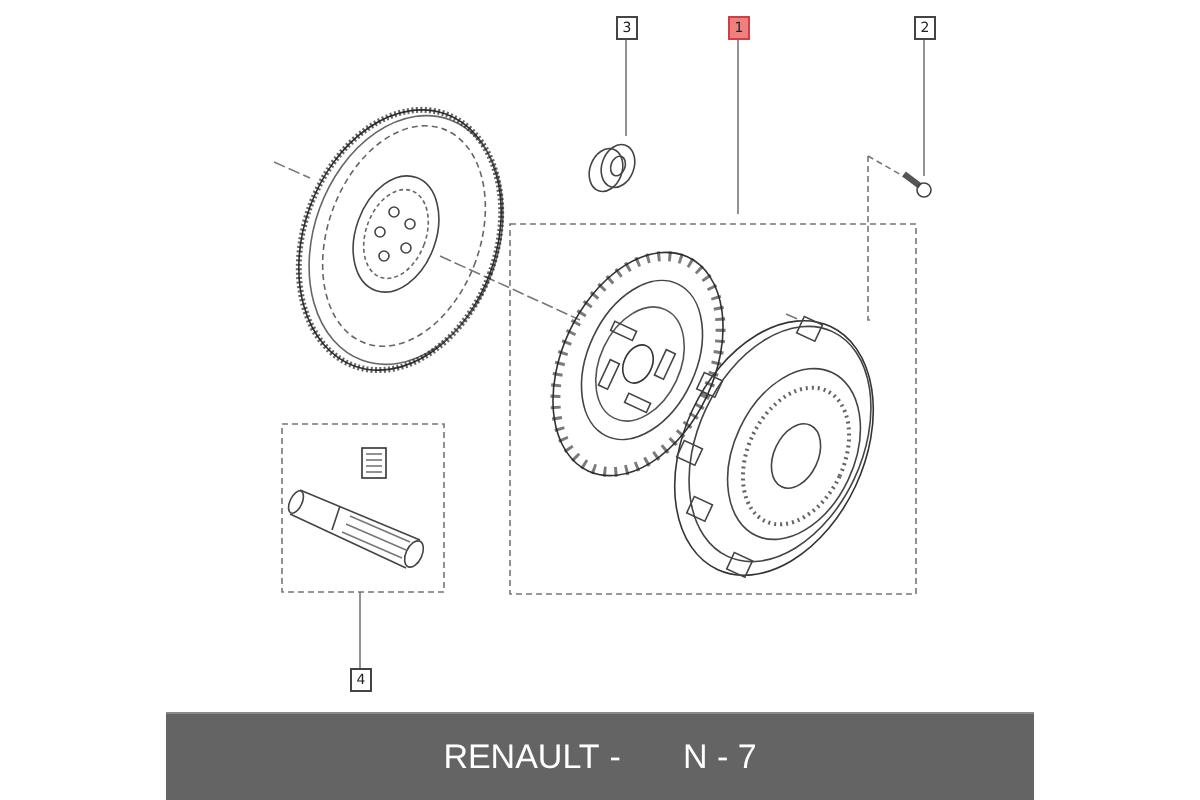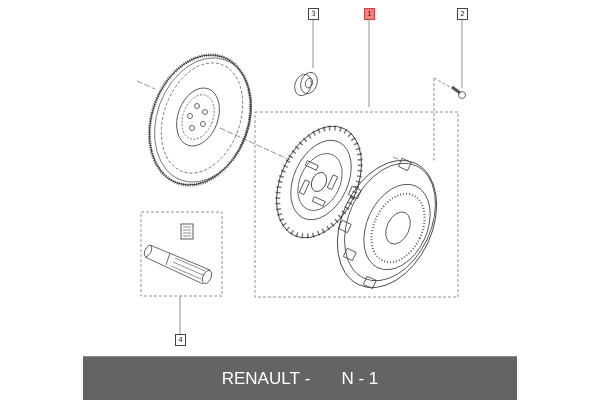--- a/index.html
+++ b/index.html
@@ -111,14 +111,14 @@
 
 <div class="callout" style="left:308px; top:8px;">3</div>
 <div class="callout highlight" style="left:364px; top:8px;">1</div>
 <div class="callout" style="left:457px; top:8px;">2</div>
 <div class="callout" style="left:175px; top:334px;">4</div>
 
 <div id="footer">
   <span>RENAULT</span>
   <span style="margin:0 5px;">-</span>
   <span class="gap"></span>
-  <span>N - 1</span>
+  <span>N - 7</span>
 </div>
 
 </body></html>

